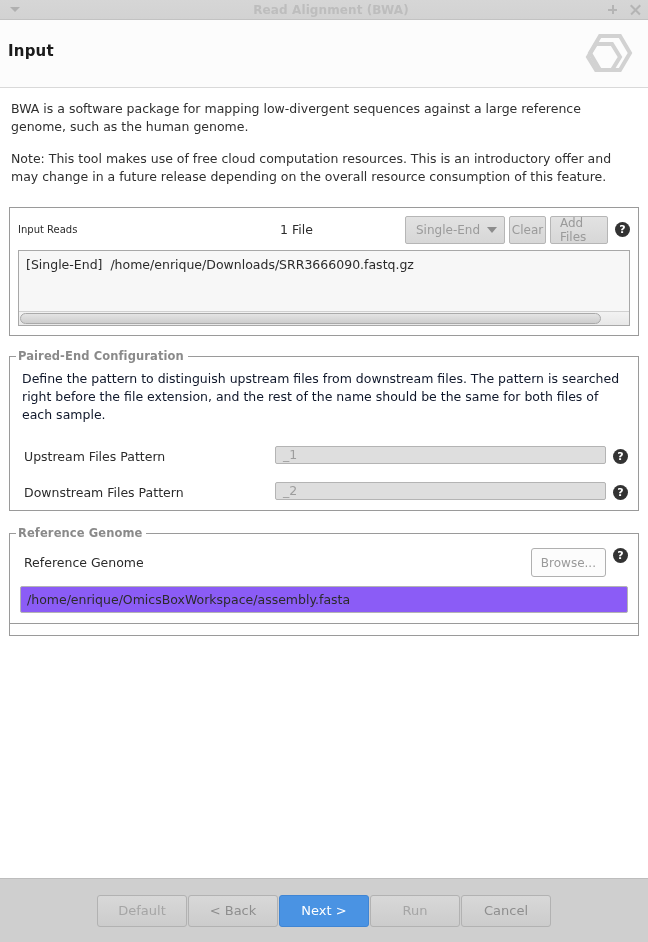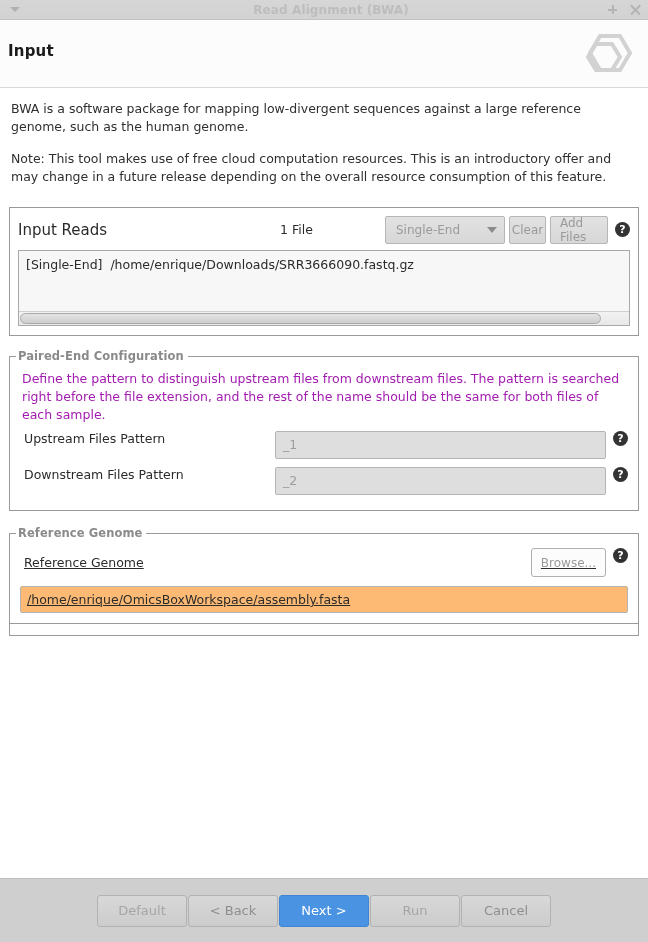--- a/index.html
+++ b/index.html
@@ -123,21 +123,21 @@
     background: #ffffff;
     margin-top: 20px;
   }
   .panel-inner { padding: 8px 8px 9px 8px; }
   .reads-head {
     display: flex; align-items: center;
     height: 28px;
     position: relative;
   }
   .reads-label {
-    font-size: 15px; color: #2b2b2b;
+    font-size: 10px; color: #2b2b2b;
   }
   .reads-count {
     position: absolute;
     left: 262px;
     font-size: 12.5px; color: #2b2b2b;
   }
   .reads-actions {
     margin-left: auto;
     display: flex; align-items: center;
   }
@@ -145,21 +145,21 @@
     background: linear-gradient(to bottom, #e2e2e2 0%, #d7d7d7 100%);
     border: 1px solid #b6b6b6;
     color: #9a9a9a;
     font-size: 12px;
     height: 28px;
     display: flex; align-items: center; justify-content: center;
     padding: 8px 9px;
     border-radius: 2px;
   }
   .combo {
-    width: 120px;
+    width: 100px;
     justify-content: space-between;
     padding: 0 7px 0 10px;
     margin-right: 4px;
   }
   .combo .caret {
     width: 0; height: 0;
     border-left: 5px solid transparent;
     border-right: 5px solid transparent;
     border-top: 6px solid #8c8c8c;
     margin-left: 6px;
@@ -225,71 +225,71 @@
     background: #ffffff;
     padding: 0 4px 0 2px;
     font-size: 11.5px;
     font-weight: bold;
     color: #8a8a8a;
     letter-spacing: 0.1px;
   }
   .group-body { padding: 13px 10px 10px 10px; }
   .group-desc {
     font-size: 12.5px;
-    color: #a21caf;
+    color: #0f172a;
     line-height: 1.45;
     padding: 0 2px 4px 2px;
   }
   .field-row {
-    display: flex; align-items: flex-start;
+    display: flex; align-items: flex-end;
     height: 33px;
     margin-top: 3px;
   }
   .field-label {
     font-size: 12.5px;
     color: #2b2b2b;
     width: 255px;
     flex: 0 0 255px;
     padding-left: 4px;
   }
   .field-input {
     flex: 1 1 auto;
-    height: 28px;
+    height: 18px;
     background: #dedede;
     border: 1px solid #b4b4b4;
     border-radius: 2px;
     display: flex; align-items: center;
     padding: 0 7px;
     font-size: 12.5px;
     color: #9d9d9d;
   }
 
   
-  .refgrp { margin-top: 22px; text-decoration: underline; }
+  .refgrp { margin-top: 22px; }
   .ref-row {
     display: flex; align-items: center;
     height: 32px;
     padding: 0 0 0 4px;
   }
   .ref-label { font-size: 12.5px; color: #2b2b2b; }
   .ref-actions { margin-left: auto; display: flex; align-items: flex-start; }
   .btn-browse {
     background: #fcfcfc;
     border: 1px solid #b0b0b0;
     border-radius: 3px;
     color: #9a9a9a;
     font-size: 12px;
     height: 29px;
     padding: 0 9px;
     display: flex; align-items: center; justify-content: center;
   }
   .path-input {
     margin-top: 7px;
     height: 27px;
-    background: #fdba74;
+    background: #8b5cf6;
     border: 1px solid #b4b4b4;
     border-radius: 2px;
     display: flex; align-items: center;
     padding: 0 6px;
     font-size: 12.5px;
     color: #2b2b2b;
   }
   .group-tail {
     border: 1px solid #9a9a9a;
     border-top: none;

